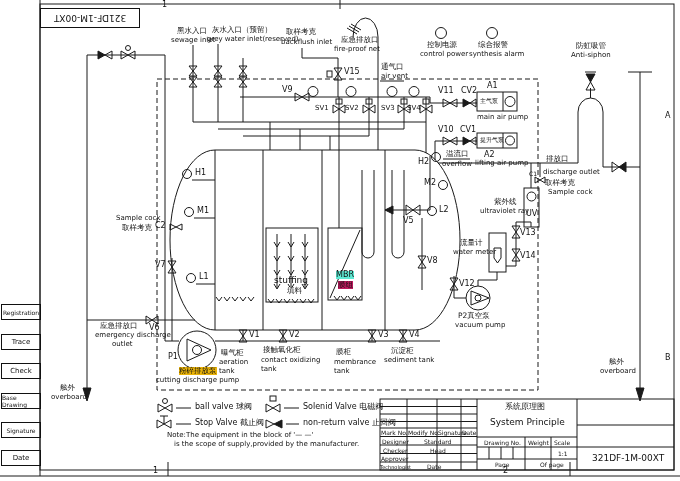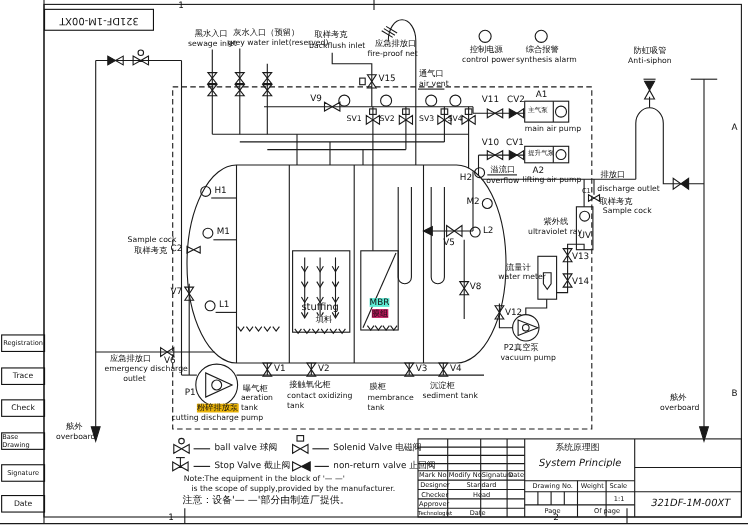--- a/index.html
+++ b/index.html
@@ -3,21 +3,21 @@
 <meta charset="utf-8">
 <style>
   html,body{margin:0;padding:0;background:#e8e8e8;}
   .sheet{position:relative;width:680px;height:481px;background:#ffffff;overflow:hidden;
          font-family:"DejaVu Sans","Liberation Sans",sans-serif;color:#111;}
   svg{position:absolute;left:0;top:0;}
   .lbl{position:absolute;white-space:nowrap;font-size:7px;line-height:1.05;color:#111;}
   .cn{font-size:7.5px;}
   .sm{font-size:6px;}
   .md{font-size:8px;}
-  .lg{font-size:9px;font-style:italic;}
+  .lg{font-size:9px;}
   .rot180{transform:rotate(180deg);}
   .codebox{position:absolute;left:40px;top:8px;width:98px;height:18px;border:1px solid #111;
            display:flex;align-items:center;justify-content:center;font-size:9px;}
   .sidebox{position:absolute;left:1px;width:38px;height:14px;border:1px solid #111;
            display:flex;align-items:center;justify-content:center;font-size:7px;overflow:hidden;}
   .tb{position:absolute;font-size:6px;white-space:nowrap;}
 </style>
 </head>
 <body>
 
@@ -394,21 +394,20 @@
 <div class="lbl" style="left:548px;top:189px">Sample cock</div>
 <div class="lbl cn" style="left:609px;top:358px">舷外</div>
 <div class="lbl" style="left:600px;top:368px">overboard</div>
 
 <div class="lbl md" style="left:195px;top:403px">ball valve 球阀</div>
 <div class="lbl md" style="left:303px;top:403px">Solenid Valve 电磁阀</div>
 <div class="lbl md" style="left:195px;top:419px">Stop Valve 截止阀</div>
 <div class="lbl md" style="left:303px;top:419px">non-return valve 止回阀</div>
 <div class="lbl" style="left:167px;top:432px">Note:The equipment in the block of '— —'</div>
 <div class="lbl" style="left:174px;top:441px">is the scope of supply,provided by the manufacturer.</div>
-<div class="lbl" style="left:166px;top:451px;font-size:9px">注意：设备'— —'部分由制造厂提供。</div>
 
 <div class="lbl md" style="left:505px;top:403px">系统原理图</div>
 <div class="lbl lg" style="left:490px;top:418px">System Principle</div>
 <div class="tb" style="left:381px;top:429px">Mark No.</div>
 <div class="tb" style="left:408px;top:429px">Modify No.</div>
 <div class="tb" style="left:438px;top:429px">Signature</div>
 <div class="tb" style="left:462px;top:429px">Date</div>
 <div class="tb" style="left:382px;top:438px">Designer</div>
 <div class="tb" style="left:424px;top:438px">Standard</div>
 <div class="tb" style="left:383px;top:446.5px">Checker</div>

